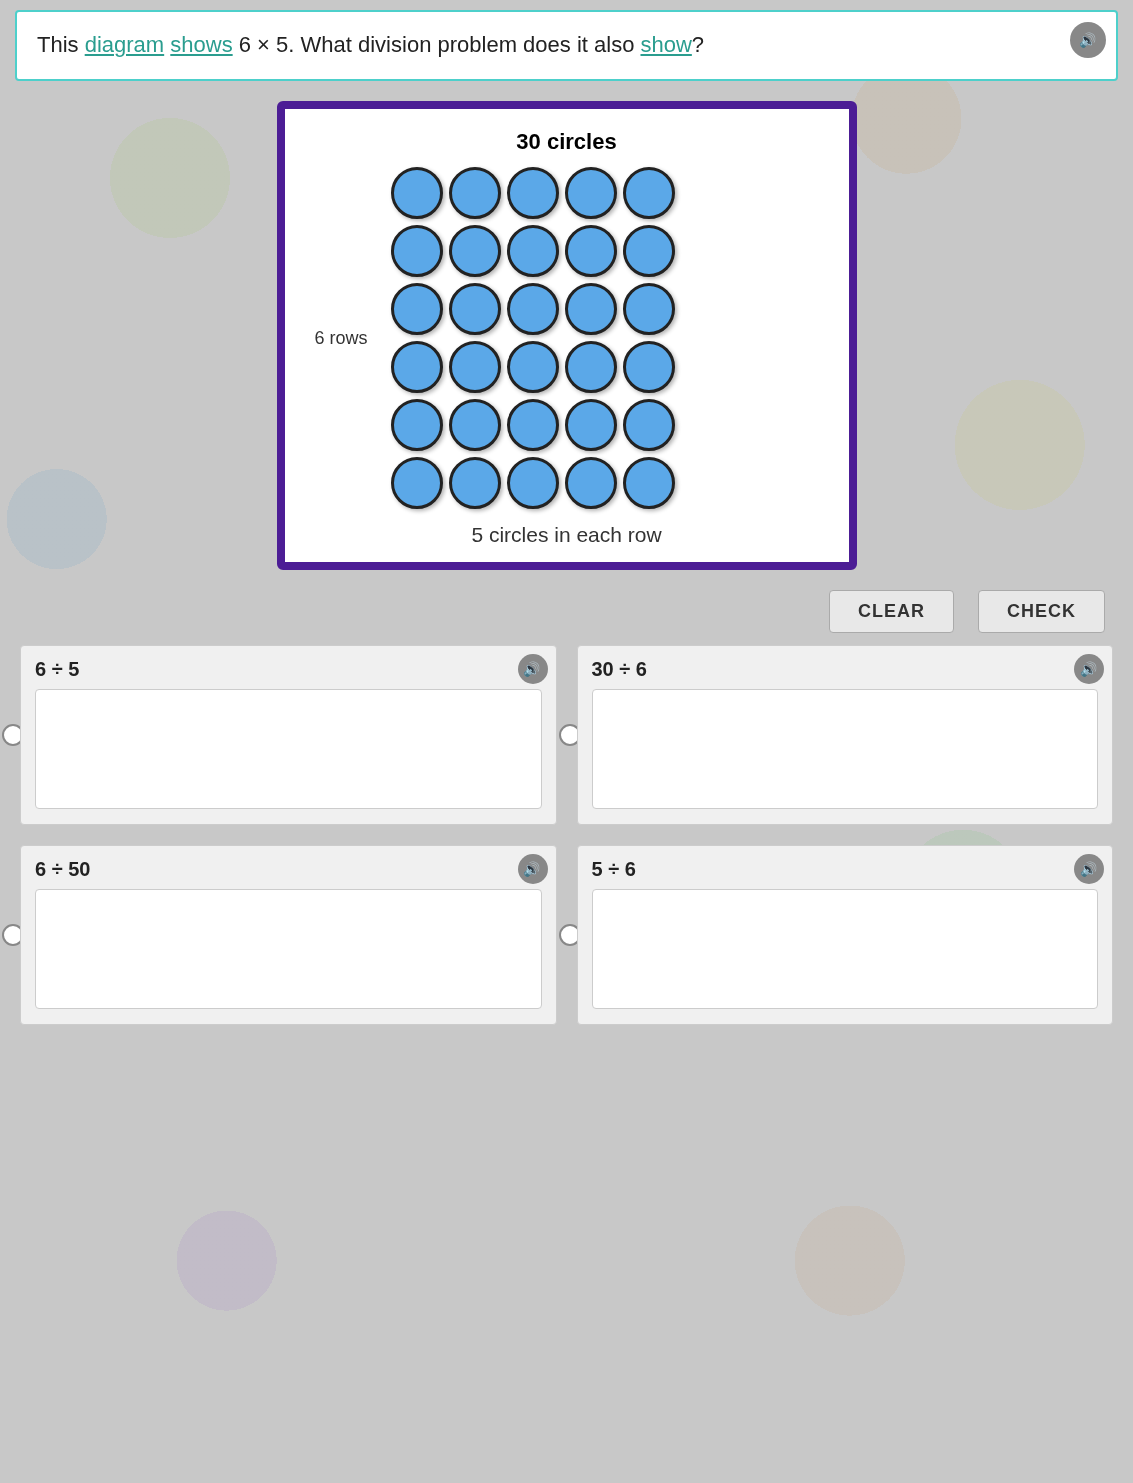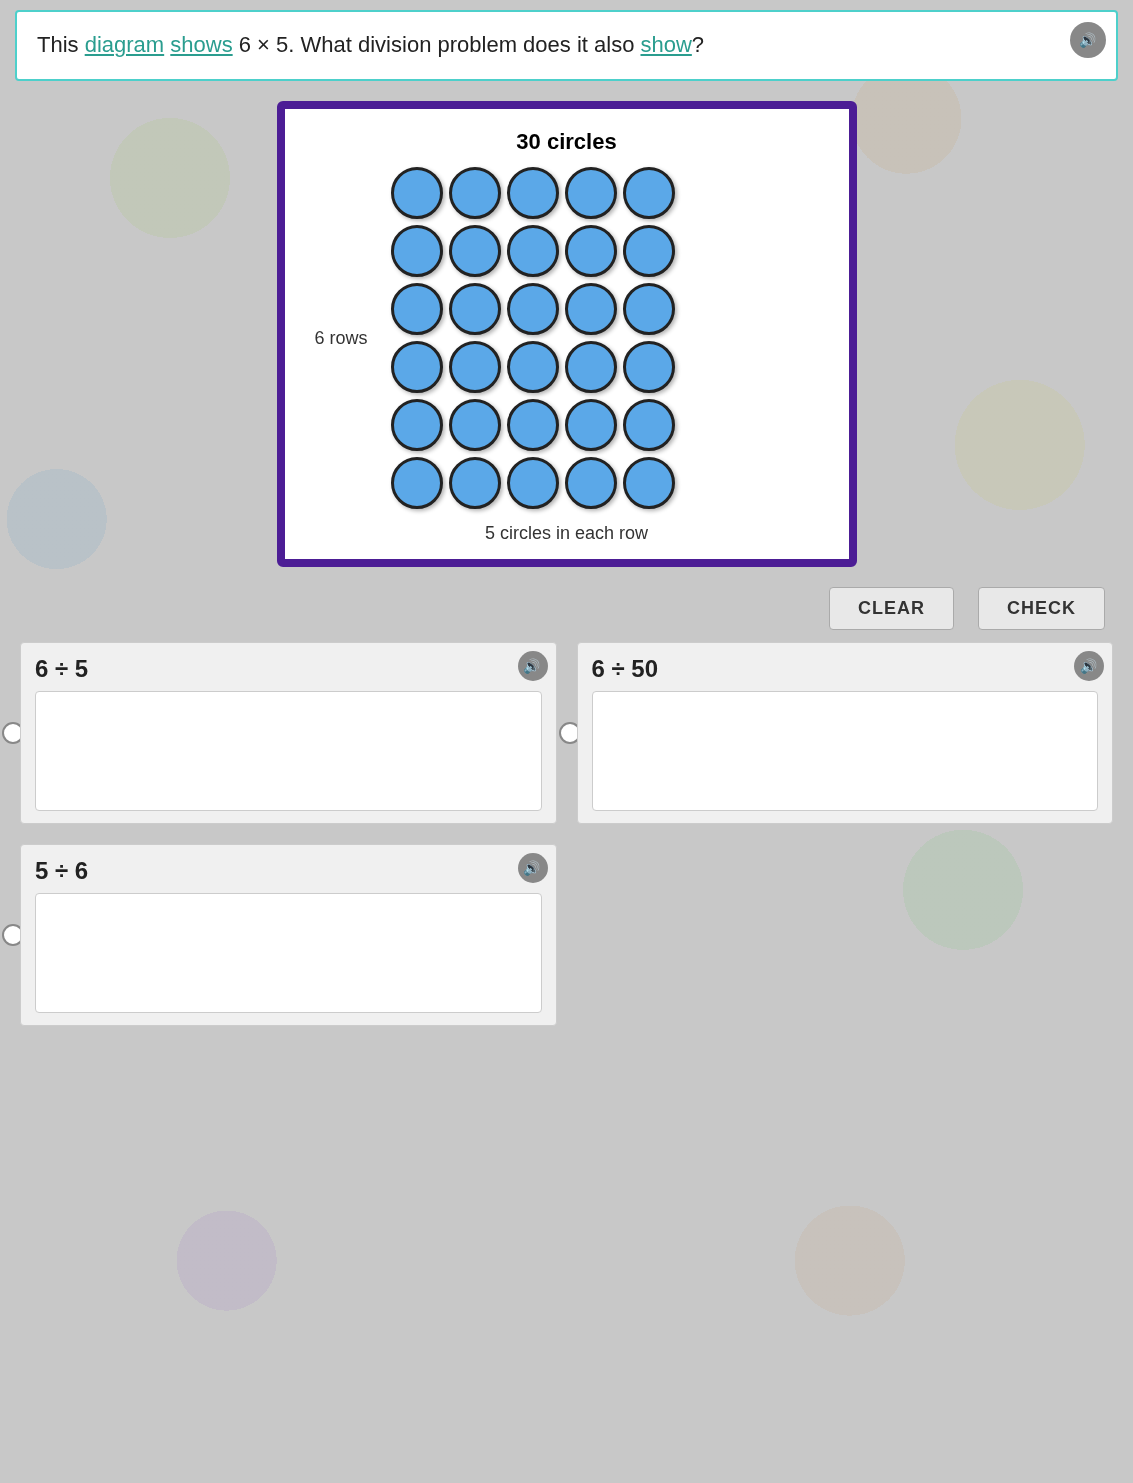--- a/index.html
+++ b/index.html
@@ -102,21 +102,21 @@
       width: 52px;
       height: 52px;
       border-radius: 50%;
       background: #5ba8e8;
       border: 3px solid #222;
       box-shadow: 2px 2px 4px rgba(0,0,0,0.3);
     }
 
     .bottom-label {
       text-align: center;
-      font-size: 18px;
+      font-size: 21px;
       color: #333;
       margin-top: 12px;
     }
 
     .controls-row {
       display: flex;
       justify-content: flex-end;
       padding: 0 28px;
       margin-bottom: 12px;
       gap: 24px;
@@ -145,21 +145,21 @@
     .option-card {
       background: #f0f0f0;
       border: 1.5px solid #ccc;
       border-radius: 4px;
       padding: 12px 14px;
       position: relative;
       min-height: 180px;
     }
 
     .option-label {
-      font-size: 24px;
+      font-size: 20px;
       font-weight: bold;
       color: #222;
       margin-bottom: 8px;
     }
 
     .option-content {
       background: white;
       border: 1.5px solid #ccc;
       border-radius: 4px;
       min-height: 120px;
@@ -272,20 +272,30 @@
     <div class="option-radio"></div>
     <div class="option-card">
       <button class="option-audio">
         <span class="speaker-icon"></span>
       </button>
       <div class="option-label">6 ÷ 5</div>
       <div class="option-content"></div>
     </div>
   </div>
 
+  <div class="option-wrapper">
+    <div class="option-radio"></div>
+    <div class="option-card">
+      <button class="option-audio">
+        <span class="speaker-icon"></span>
+      </button>
+      <div class="option-label">30 ÷ 6</div>
+      <div class="option-content"></div>
+    </div>
+  </div>
 
   <div class="option-wrapper">
     <div class="option-radio"></div>
     <div class="option-card">
       <button class="option-audio">
         <span class="speaker-icon"></span>
       </button>
       <div class="option-label">6 ÷ 50</div>
       <div class="option-content"></div>
     </div>

